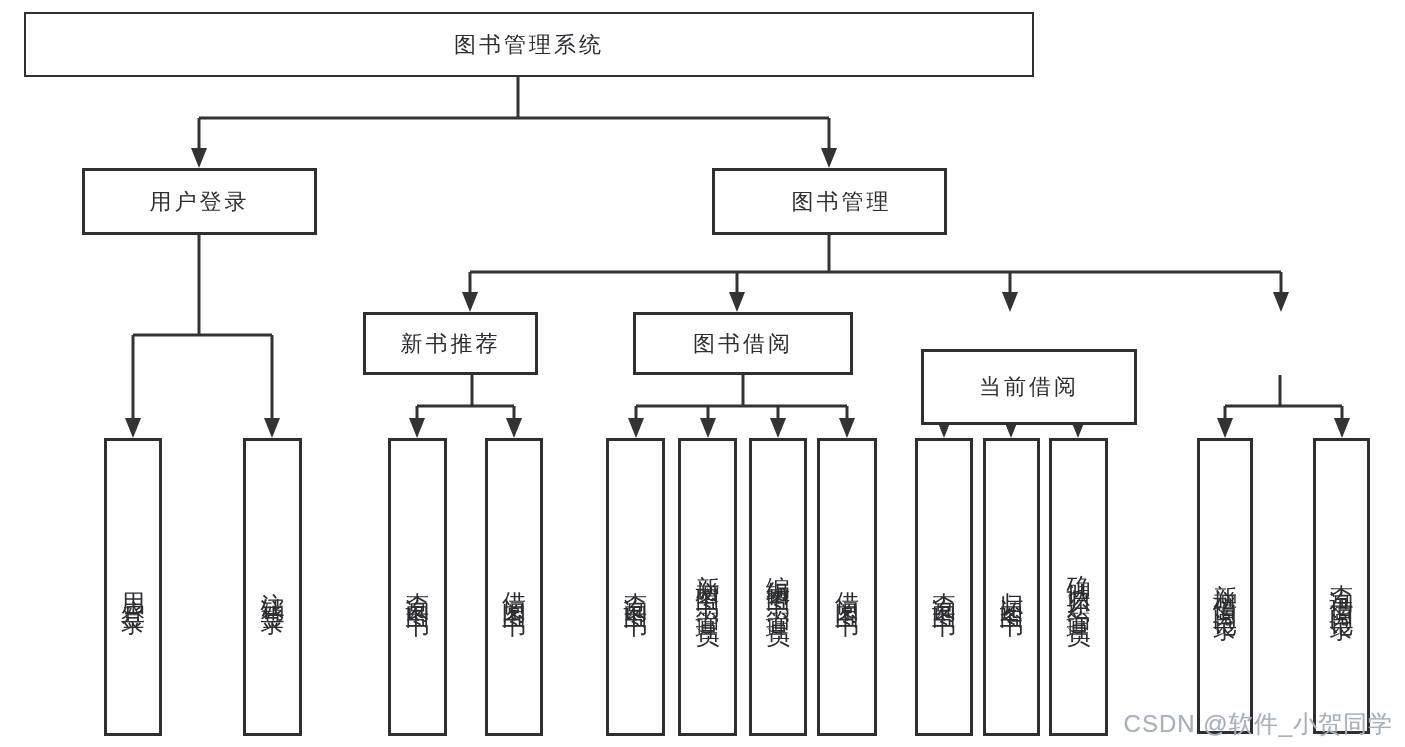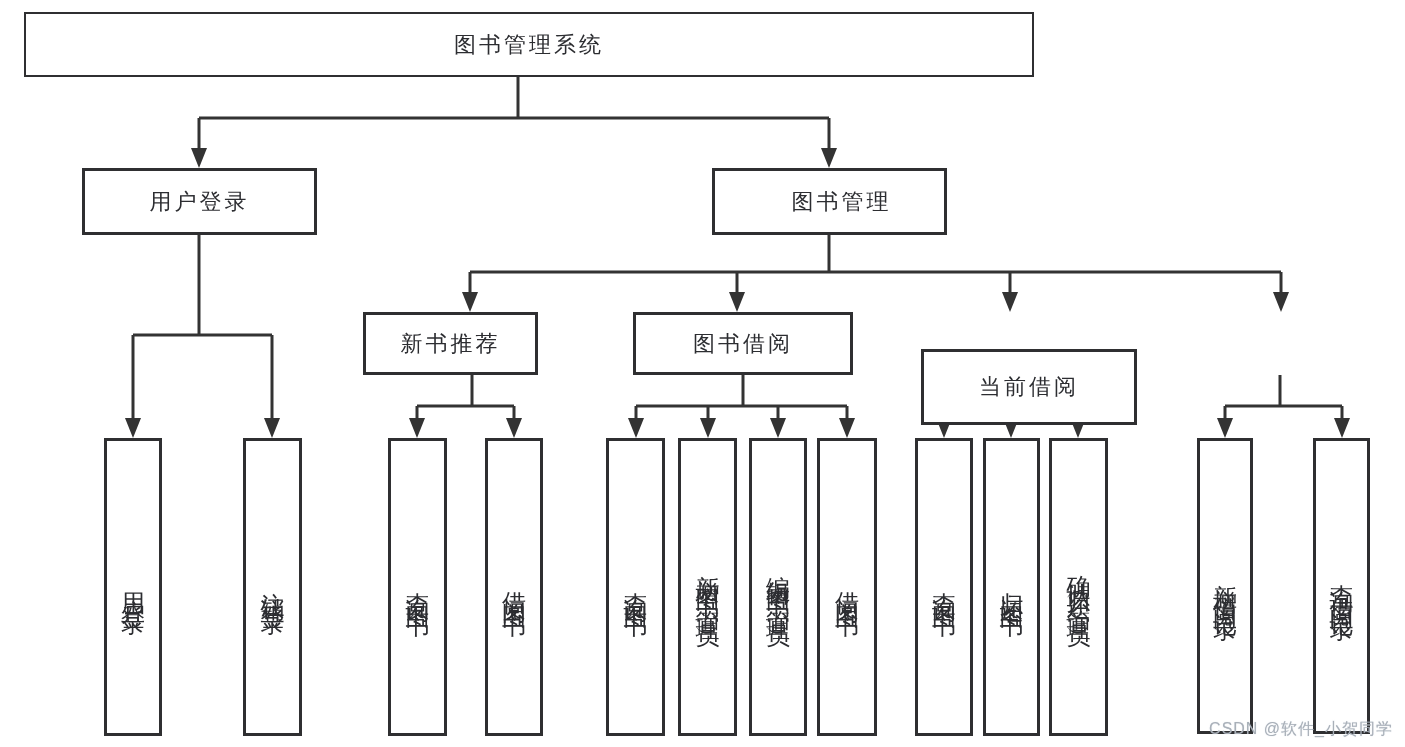--- a/index.html
+++ b/index.html
@@ -44,21 +44,21 @@
     writing-mode: vertical-rl;
     text-orientation: mixed;
     font-size: 24px;
     letter-spacing: 7px;
     white-space: normal;
   }
   .watermark {
     position: absolute;
     right: 12px;
     bottom: 7px;
-    font-size: 16px;
+    font-size: 24px;
     color: #a9b0b8;
     letter-spacing: 1px;
     text-shadow: 0 0 1px rgba(170, 180, 200, 0.55);
   }
 </style>
 </head>
 <body>
 
 <div class="stage">
 

